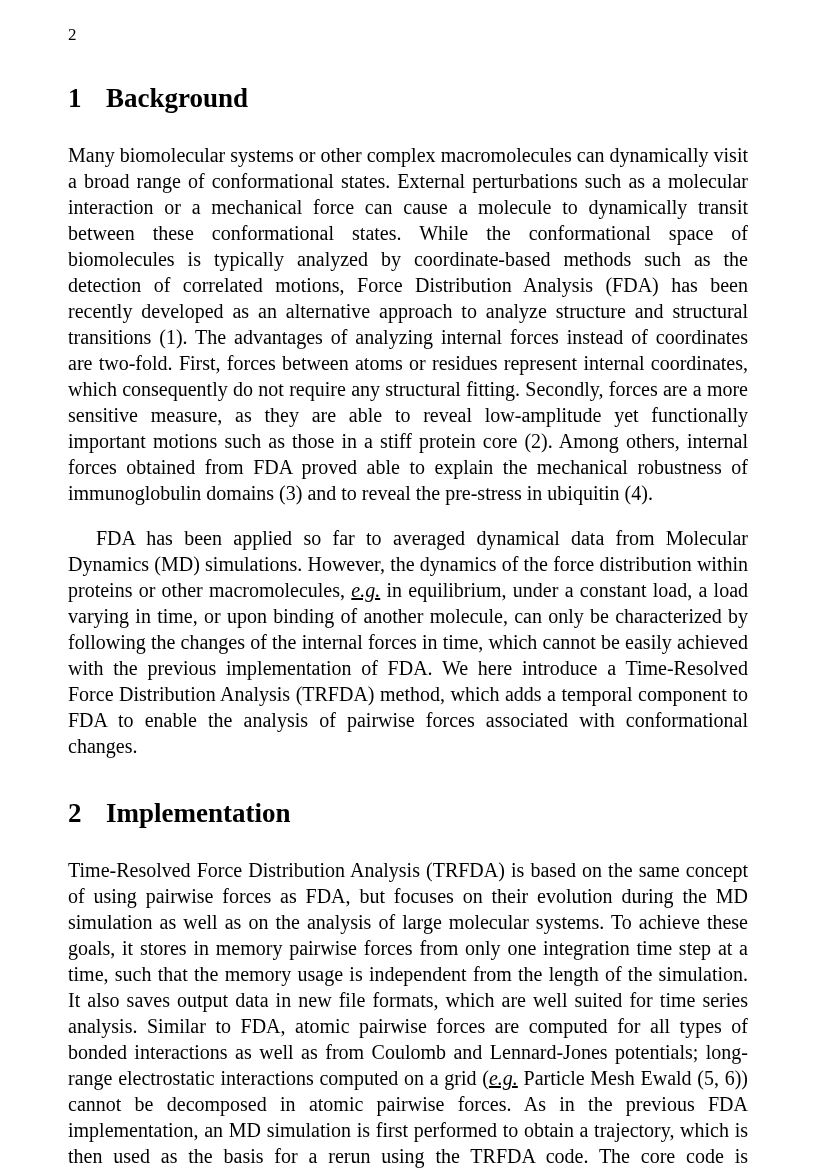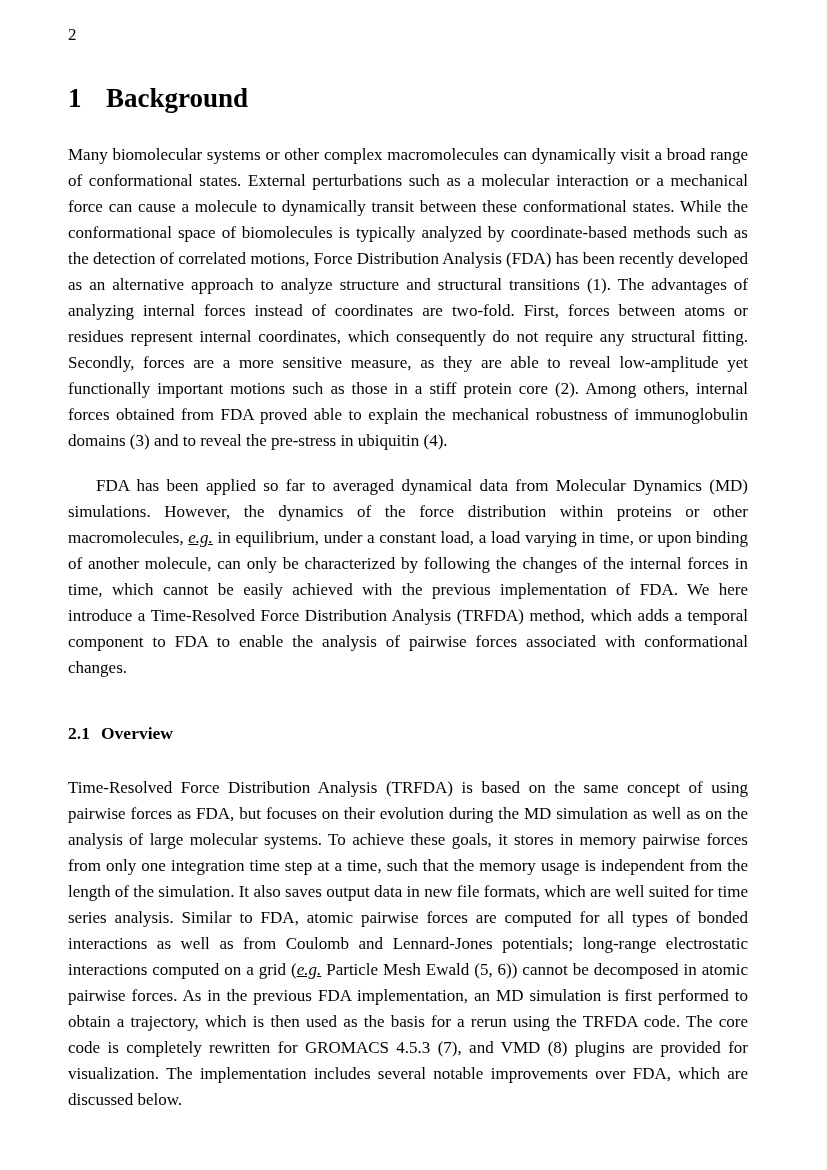--- a/index.html
+++ b/index.html
@@ -39,21 +39,21 @@
     font-size: 17.5px;
     font-weight: bold;
     line-height: 22px;
     margin: 41px 0 31px 0;
   }
   .subsec-heading .sec-num {
     display: inline-block;
     min-width: 33px;
   }
   .body-para {
-    font-size: 17px;
+    font-size: 20px;
     line-height: 26px;
     text-align: justify;
     margin: 0;
   }
   .body-para + .body-para {
     margin-top: 19px;
   }
   .body-para.indent {
     text-indent: 28px;
   }
@@ -66,16 +66,16 @@
 <body>
 
 <div class="page">
   <div class="running-header">
     <span>2</span>
   </div>
   <div id="doc-body">
       <h2 class="sec-heading"><span class="sec-num">1</span><span>Background</span></h2>
       <p class="body-para"><span>Many biomolecular systems or other complex macromolecules can dynamically visit a broad range of conformational states. External perturbations such as a molecular interaction or a mechanical force can cause a molecule to dynamically transit between these conformational states. While the conformational space of biomolecules is typically analyzed by coordinate-based methods such as the detection of correlated motions, Force Distribution Analysis (FDA) has been recently developed as an alternative approach to analyze structure and structural transitions (1). The advantages of analyzing internal forces instead of coordinates are two-fold. First, forces between atoms or residues represent internal coordinates, which consequently do not require any structural fitting. Secondly, forces are a more sensitive measure, as they are able to reveal low-amplitude yet functionally important motions such as those in a stiff protein core (2). Among others, internal forces obtained from FDA proved able to explain the mechanical robustness of immunoglobulin domains (3) and to reveal the pre-stress in ubiquitin (4).</span></p>
       <p class="body-para indent"><span>FDA has been applied so far to averaged dynamical data from Molecular Dynamics (MD) simulations. However, the dynamics of the force distribution within proteins or other macromolecules, </span><em>e.g.</em><span> in equilibrium, under a constant load, a load varying in time, or upon binding of another molecule, can only be characterized by following the changes of the internal forces in time, which cannot be easily achieved with the previous implementation of FDA. We here introduce a Time-Resolved Force Distribution Analysis (TRFDA) method, which adds a temporal component to FDA to enable the analysis of pairwise forces associated with conformational changes.</span></p>
-      <h3 class="subsec-heading"><span class="sec-num">2.1</span><span>Overview</span></h3>
+      <h2 class="sec-heading"><span class="sec-num">2</span><span>Implementation</span></h2>
       <p class="body-para"><span>Time-Resolved Force Distribution Analysis (TRFDA) is based on the same concept of using pairwise forces as FDA, but focuses on their evolution during the MD simulation as well as on the analysis of large molecular systems. To achieve these goals, it stores in memory pairwise forces from only one integration time step at a time, such that the memory usage is independent from the length of the simulation. It also saves output data in new file formats, which are well suited for time series analysis. Similar to FDA, atomic pairwise forces are computed for all types of bonded interactions as well as from Coulomb and Lennard-Jones potentials; long-range electrostatic interactions computed on a grid (</span><em>e.g.</em><span> Particle Mesh Ewald (5, 6)) cannot be decomposed in atomic pairwise forces. As in the previous FDA implementation, an MD simulation is first performed to obtain a trajectory, which is then used as the basis for a rerun using the TRFDA code. The core code is completely rewritten for GROMACS 4.5.3 (7), and VMD (8) plugins are provided for visualization. The implementation includes several notable improvements over FDA, which are discussed below.</span></p>
     </div>
 </div>
 
 </body></html>

